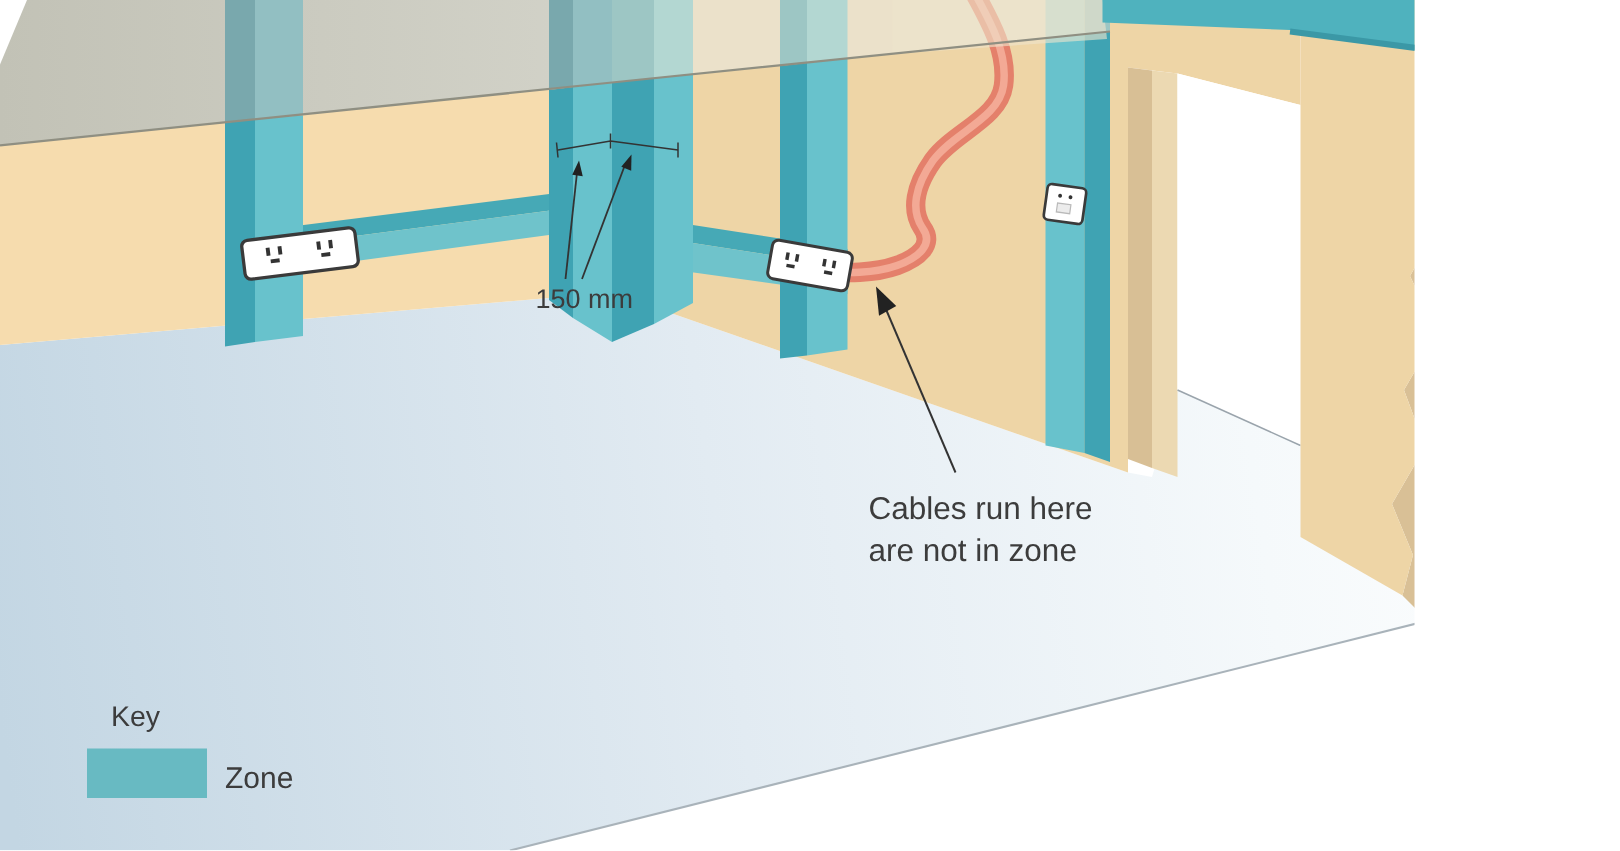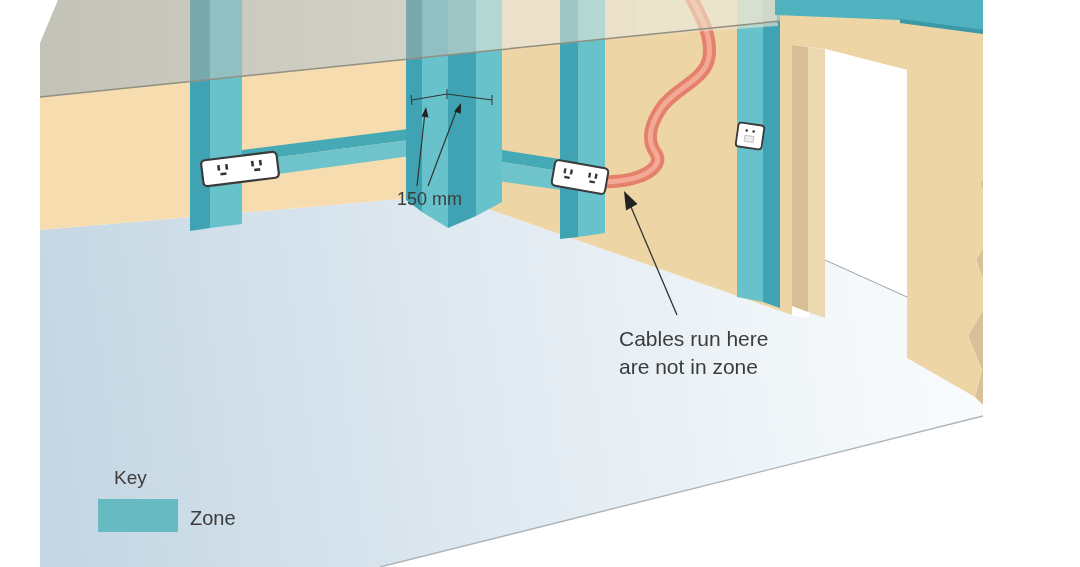--- a/index.html
+++ b/index.html
@@ -1,16 +1,16 @@
 <!DOCTYPE html>
 <html style="--zone-dark: #3fa3b3; --zone-light: #68c2cc; --zone-band-dark: #46a9b6; --zone-band-light: #6fc3cb; --zone-muted-dark-gray: #79a8ad; --zone-muted-light-gray: #92bfc2; --zone-muted-dark-washed: #9dc6c4; --zone-muted-light-washed: #b3d7d2; --zone-top-band: #4fb2be; --wall-left: #f6dcae; --wall-right: #eed5a6; --wall-upper-left-a: #c2c2b6; --wall-upper-left-b: #d3d3c9; --wall-upper-right: #ebe1ca; --door-jamb-dark: #d8bf95; --door-jamb-light: #ecd9b2; --torn-shadow: #d9c096; --cable-outer: #e4806b; --cable-inner: #f3a995; --floor-deep: #c3d6e3; --floor-mid: #e2ebf2; --floor-pale: #ffffff; --socket-outline: #333333; --key-swatch: #68bac2; --text: #3c3c3c;"><head>
 <meta charset="utf-8">
 <style>
   html,body{margin:0;padding:0;background:#ffffff;}
-  #stage{width:943px;height:567px;position:relative;overflow:hidden;background:#ffffff;padding-left:40px;}
+  #stage{width:943px;height:567px;position:relative;overflow:hidden;background:#ffffff;}
   svg{display:block;}
   text{font-family:"Liberation Sans","DejaVu Sans",sans-serif;fill:var(--text,#3c3c3c);}
   .ann{font-size:21px;}
   .dim{font-size:18px;}
   .key-h{font-size:19px;}
   .key-l{font-size:20px;}
   .wall-left{fill:var(--wall-left,#f6dcae);}
   .wall-right{fill:var(--wall-right,#eed5a6);}
   .upper-washed{fill:var(--wall-upper-right,#ebe1ca);}
   .zd{fill:var(--zone-dark,#3fa3b3);}

